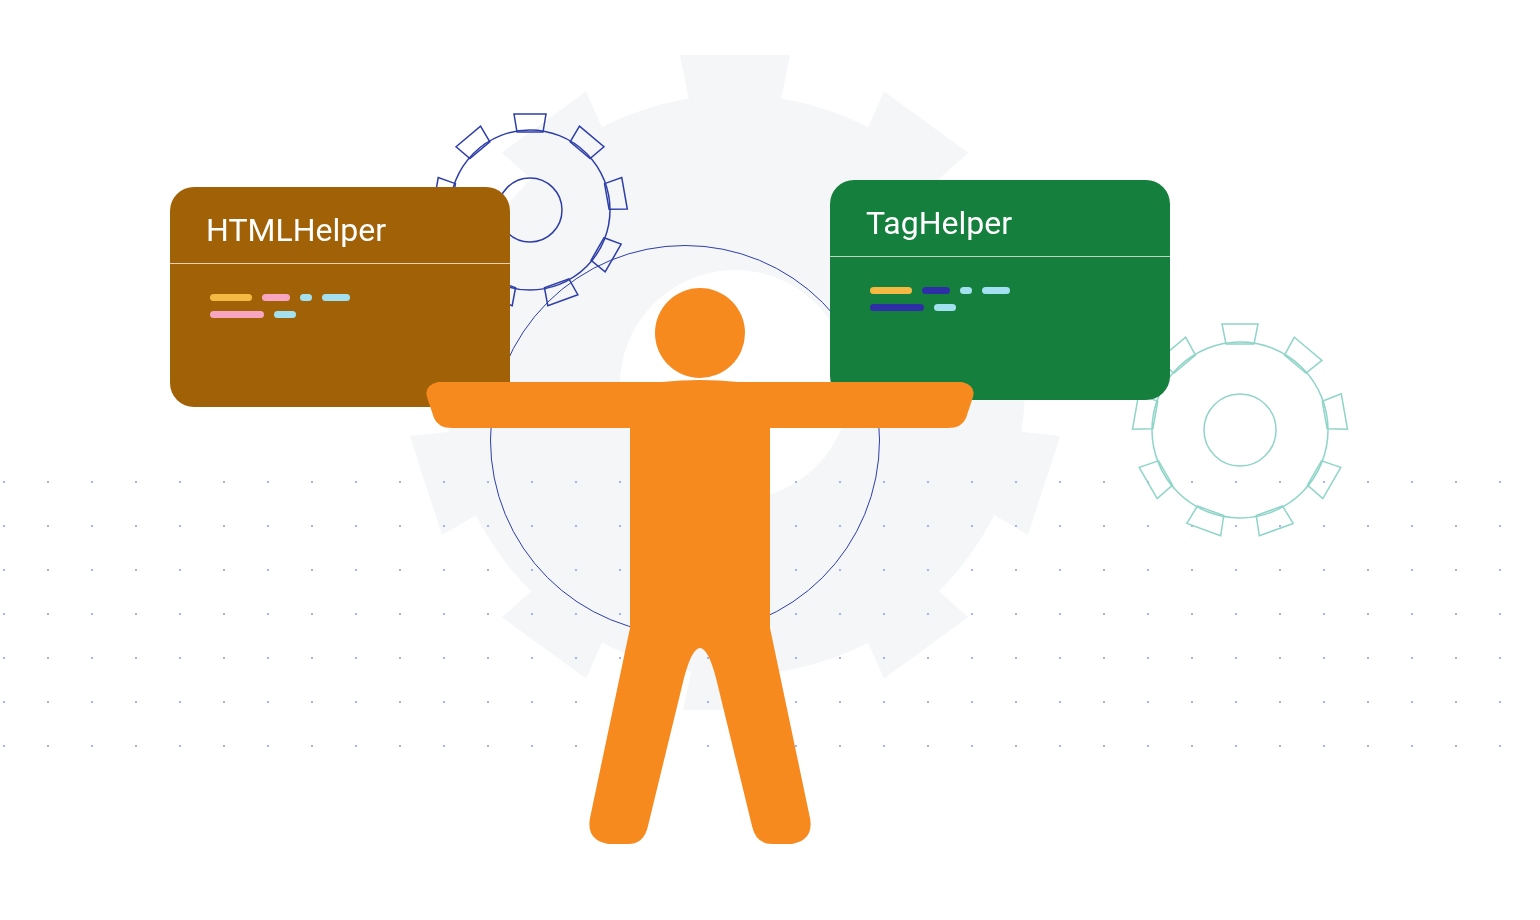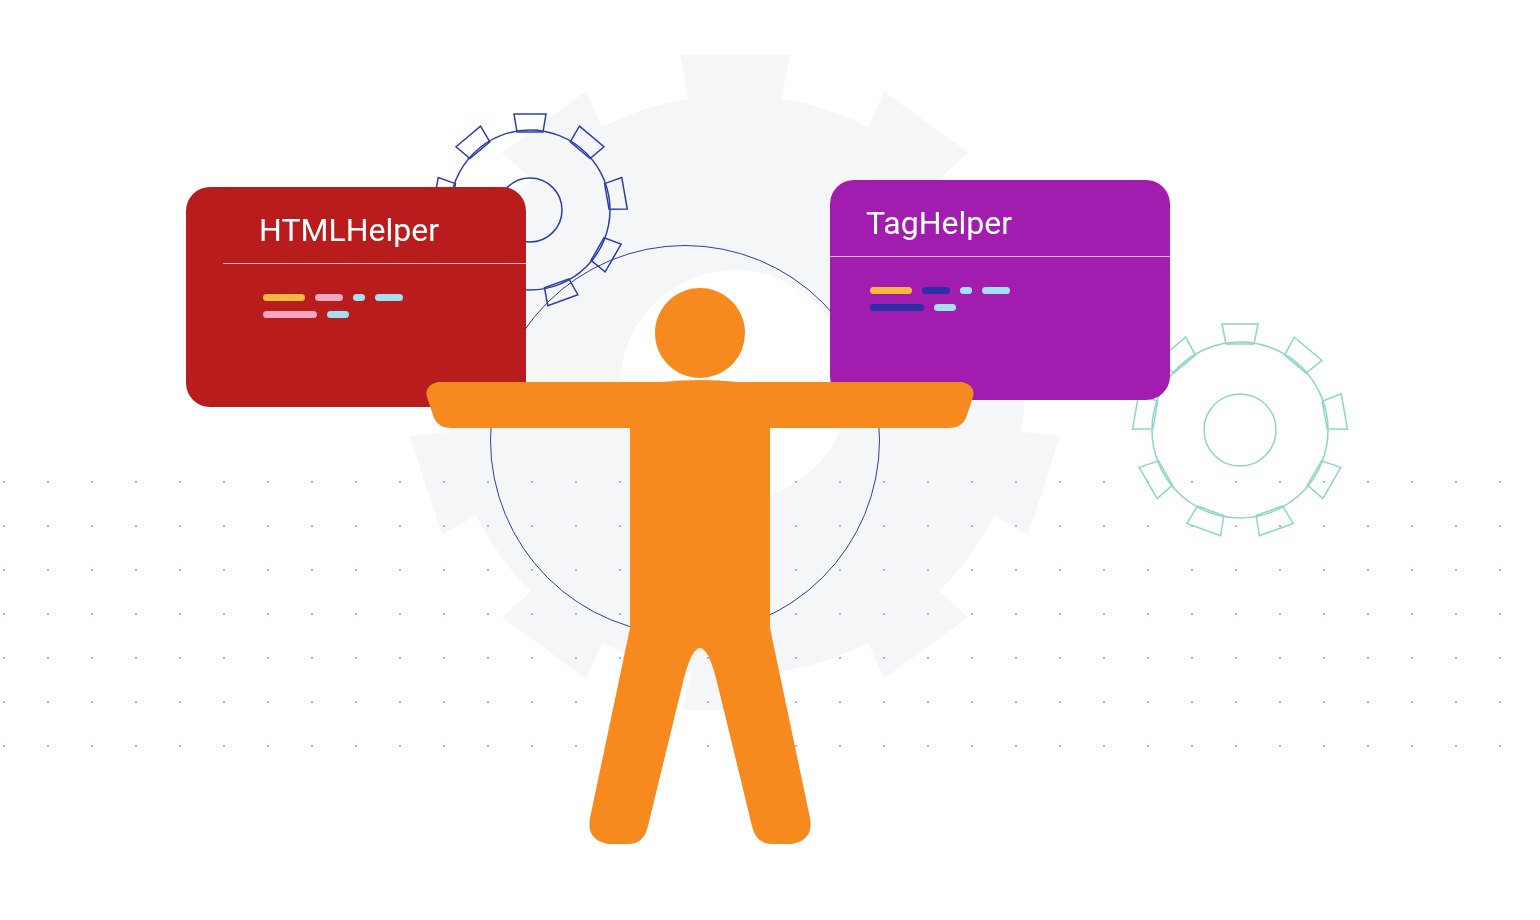--- a/index.html
+++ b/index.html
@@ -69,29 +69,28 @@
 
   
   .card {
     position: absolute;
     width: 340px;
     height: 220px;
     border-radius: 24px;
     z-index: 3;
   }
   .card-left {
-    left: 186px;
+    left: 170px;
     top: 187px;
-    background: #b91c1c;
-    padding-left: 37px;
+    background: #a16207;
   }
   .card-right {
     left: 830px;
     top: 180px;
-    background: #a21caf;
+    background: #15803d;
   }
   .card-title {
     color: #ffffff;
     font-size: 32px;
     font-weight: 400;
     padding: 24px 30px 14px 36px;
   }
   .card-divider {
     border: none;
     border-top: 1px solid rgba(255,255,255,0.7);

